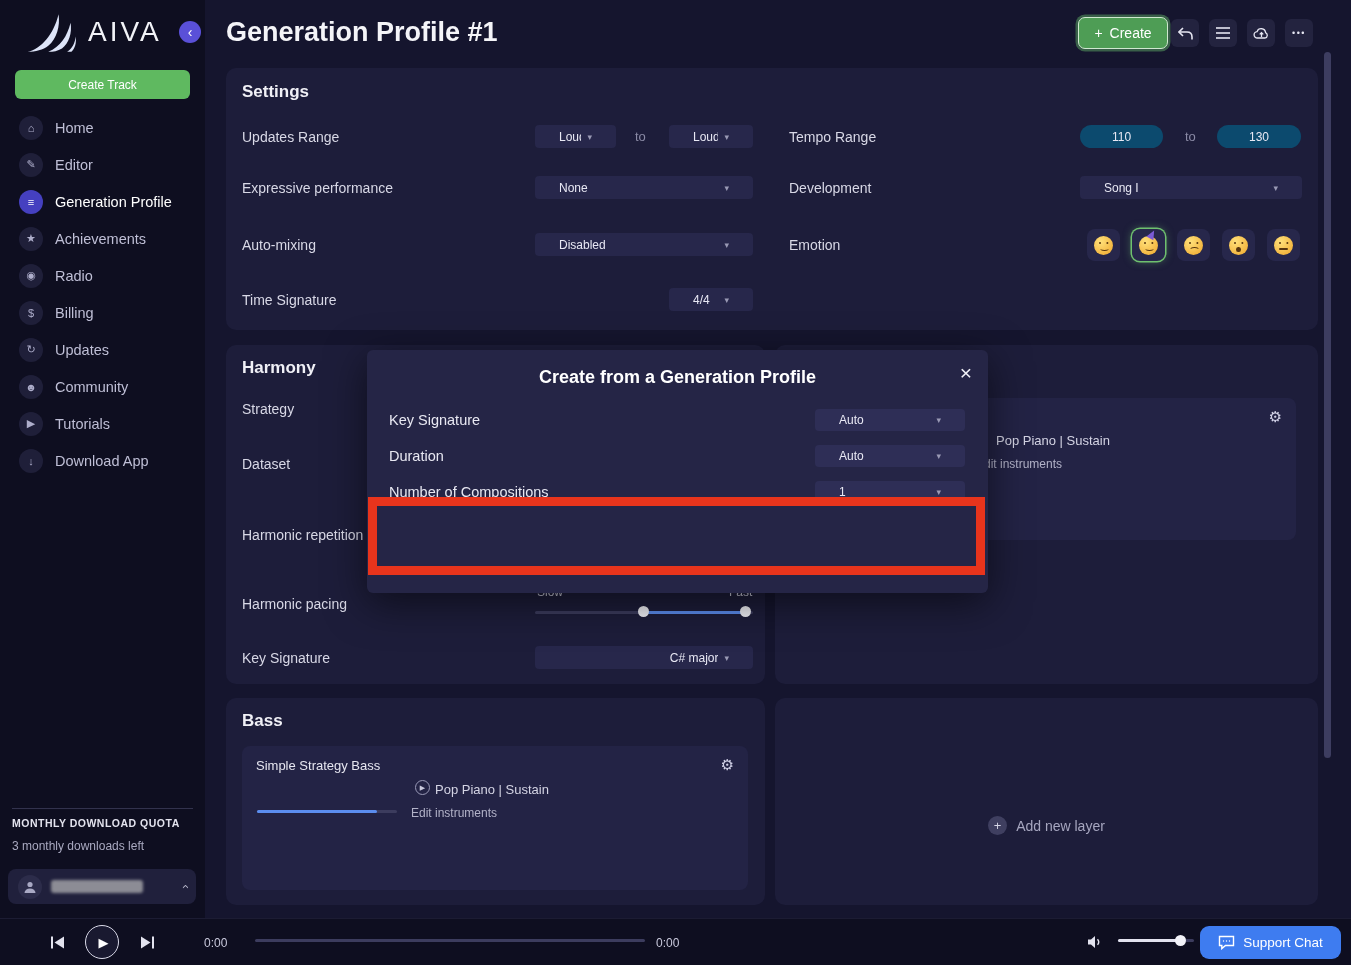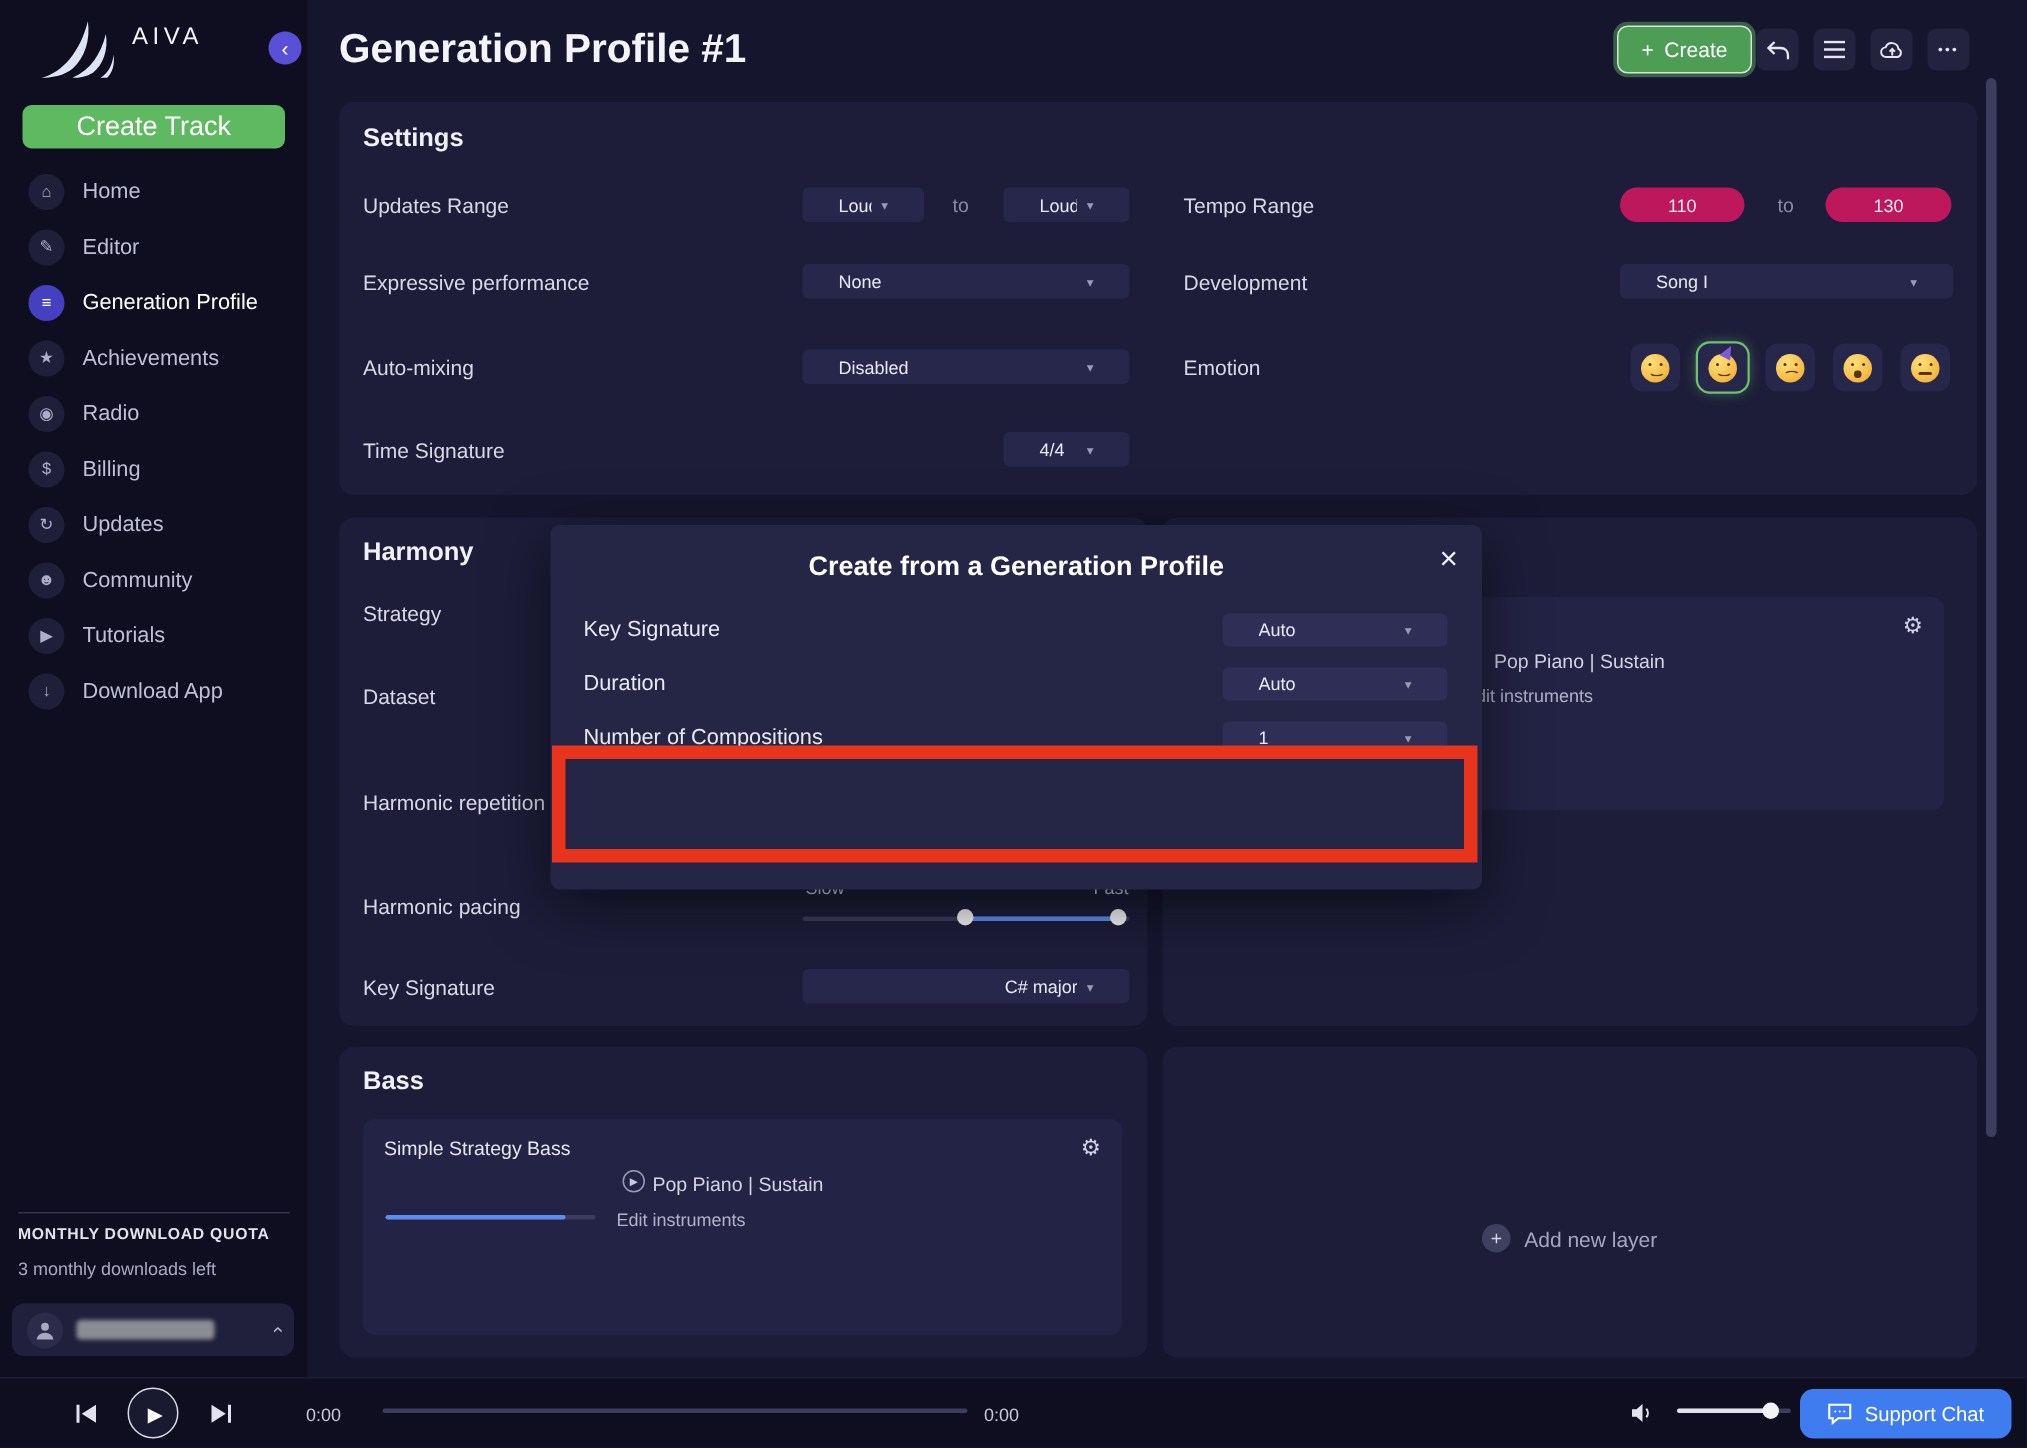--- a/index.html
+++ b/index.html
@@ -6,26 +6,26 @@
   html,body { background:#15152e; }
   #app {
     position: relative; width: 1351px; height: 965px; overflow: hidden;
     background:#15152e; font-family:"Liberation Sans", sans-serif;
     color:#e6e6f2; -webkit-font-smoothing:antialiased;
   }
   .abs { position:absolute; }
 
   
   .sidebar { position:absolute; left:0; top:0; width:205px; height:918px; background:#0e0e20; }
-  .brand-text { position:absolute; left:88px; top:16px; font-size:16px; letter-spacing:3px; color:#f2f3f8; }
+  .brand-text { position:absolute; left:88px; top:16px; font-size:28px; letter-spacing:3px; color:#f2f3f8; }
   .collapse-btn { position:absolute; left:179px; top:21px; width:22px; height:22px; border-radius:50%;
     background:#5a50d8; color:#fff; display:flex; align-items:center; justify-content:center;
     font-size:14px; cursor:pointer; z-index:5; }
   .create-track-btn { position:absolute; left:15px; top:70px; width:175px; height:29px; border-radius:6px;
-    background:#5fb960; color:#fff; font-size:18px; display:flex; align-items:center; justify-content:center; cursor:pointer; }
+    background:#5fb960; color:#fff; font-size:12px; display:flex; align-items:center; justify-content:center; cursor:pointer; }
   .nav { position:absolute; left:0; top:109px; width:205px; }
   .nav-item { height:37px; display:flex; align-items:center; padding-left:19px; gap:12px;
     font-size:14.5px; color:#bfbfd6; cursor:pointer; }
   .nav-item .nicon { width:24px; height:24px; border-radius:50%; background:#1f1f39; color:#aeaecb;
     display:flex; align-items:center; justify-content:center; font-size:11px; flex:0 0 24px; }
   .nav-item.active { color:#ffffff; }
   .nav-item.active .nicon { background:#4540c0; color:#fff; }
   .quota-divider { position:absolute; left:12px; top:808px; width:181px; height:1px; background:#32324d; }
   .quota-title { position:absolute; left:12px; top:817px; font-size:10.5px; font-weight:bold; letter-spacing:.5px; color:#e3e3ee; }
   .quota-text { position:absolute; left:12px; top:839px; font-size:12px; color:#a9a9c0; }
@@ -45,21 +45,21 @@
 
   
   .card { position:absolute; background:#1d1d3a; border-radius:10px; }
   .card-title { position:absolute; font-size:17px; font-weight:bold; color:#f0f0f6; }
   .lbl { position:absolute; font-size:14px; color:#d8d8e6; white-space:nowrap; }
   .joiner { position:absolute; font-size:13px; color:#8a8aa5; }
   .sel { position:absolute; height:23px; background:#27274b; border-radius:4px; display:flex; align-items:center;
     justify-content:space-between; padding:0 24px; font-size:12px; color:#e8e8f4; cursor:pointer; }
   .sel .val { overflow:hidden; white-space:nowrap; }
   .sel .chev { font-size:9px; color:#9a9ab5; margin-left:6px; }
-  .pill-input { position:absolute; height:23px; background:#be185d; border-radius:12px; display:flex;
+  .pill-input { position:absolute; height:23px; background:#0c4a6e; border-radius:12px; display:flex;
     align-items:center; justify-content:center; font-size:12px; color:#e8e8f4; cursor:text; }
   .sub-card { position:absolute; background:#232345; border-radius:8px; }
   .gear { position:absolute; font-size:15px; color:#d0d0e6; cursor:pointer; }
   .play-chip { position:absolute; width:15px; height:15px; border-radius:50%; border:1px solid #9a9ab8;
     display:flex; align-items:center; justify-content:center; font-size:7px; color:#c9c9dd; cursor:pointer; }
   .instr-text { position:absolute; font-size:13px; color:#d4d4e4; white-space:nowrap; }
   .edit-link { position:absolute; font-size:12px; color:#b2b2c8; white-space:nowrap; cursor:pointer; }
   .track-line { position:absolute; height:3px; background:#3c3c5e; border-radius:2px; }
   .track-fill { position:absolute; height:3px; background:#5b8def; border-radius:2px; }
   .slider-handle { position:absolute; width:11px; height:11px; border-radius:50%; background:#f2f2f8; cursor:grab; }

